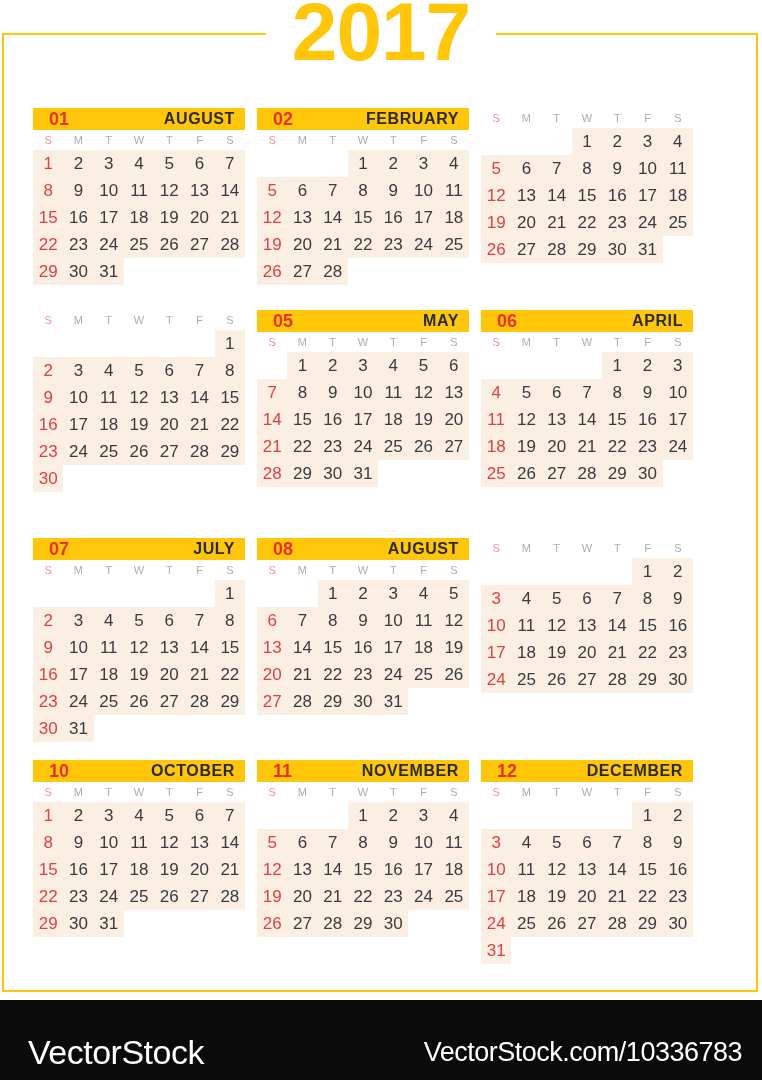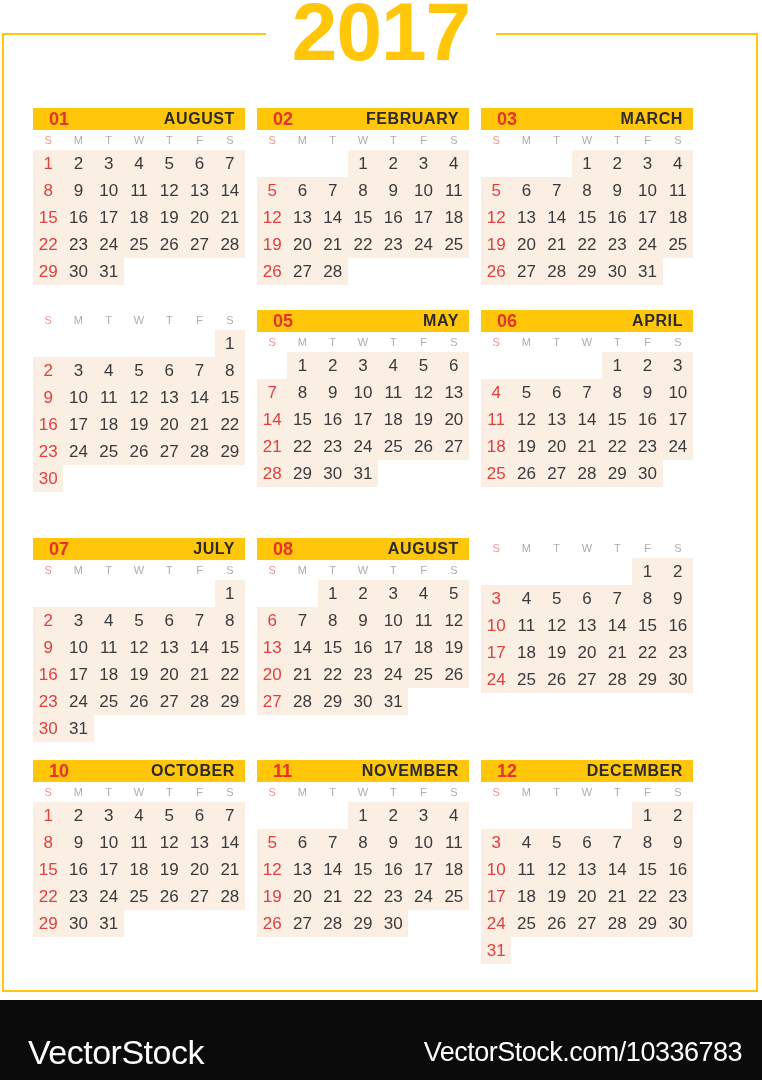--- a/index.html
+++ b/index.html
@@ -254,24 +254,20 @@
           <span class="cell filled sun">26</span>
           <span class="cell filled">27</span>
           <span class="cell filled">28</span>
           <span class="cell"></span>
           <span class="cell"></span>
           <span class="cell"></span>
           <span class="cell"></span>
         </div>
       </div>
       <div class="month">
-        <div class="mhead">
-          <span class="mnum">03</span>
-          <span class="mname">MARCH</span>
-        </div>
         <div class="wdays">
           <span class="wd sun">S</span>
           <span class="wd">M</span>
           <span class="wd">T</span>
           <span class="wd">W</span>
           <span class="wd">T</span>
           <span class="wd">F</span>
           <span class="wd">S</span>
         </div>
         <div class="week">

